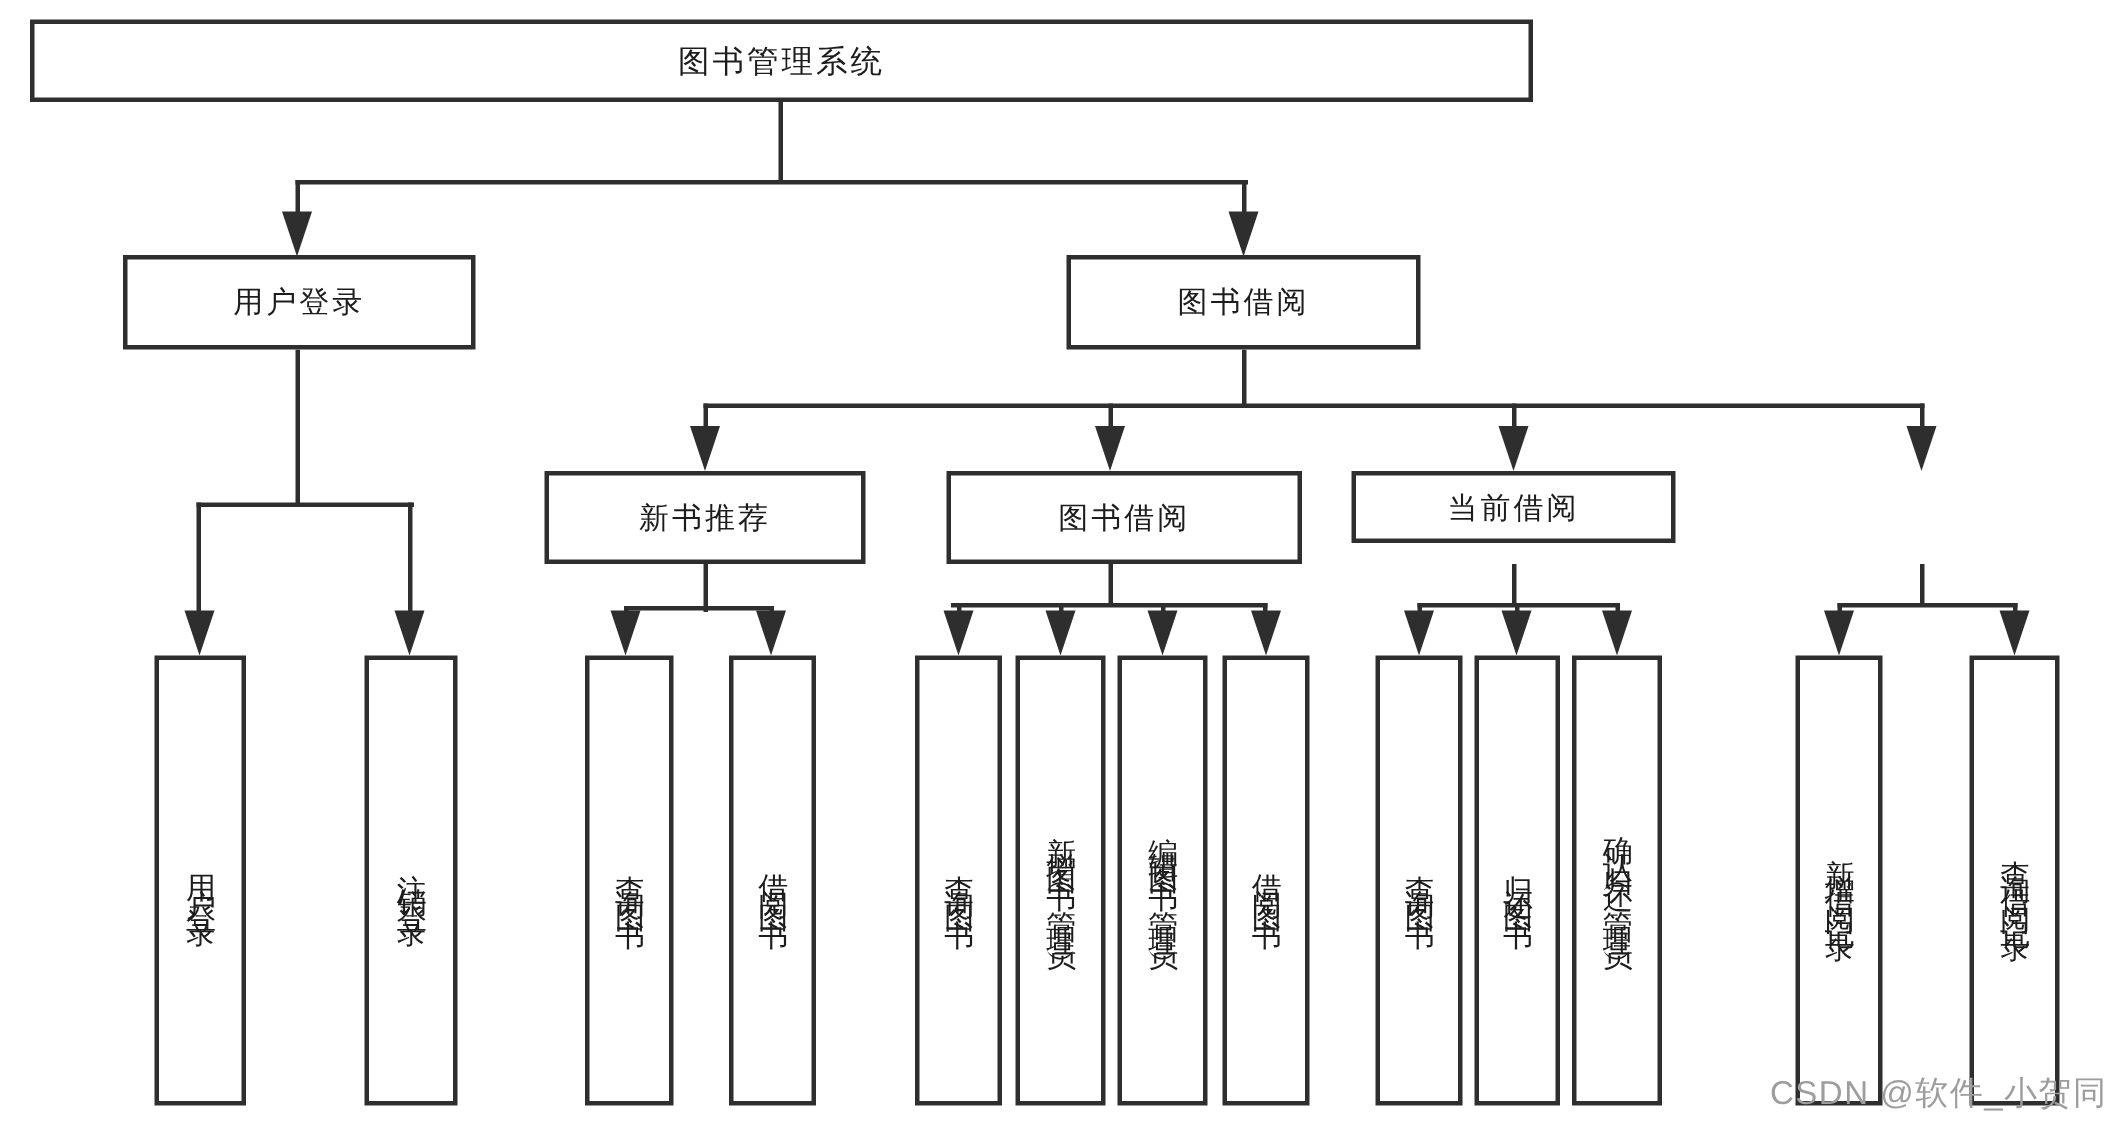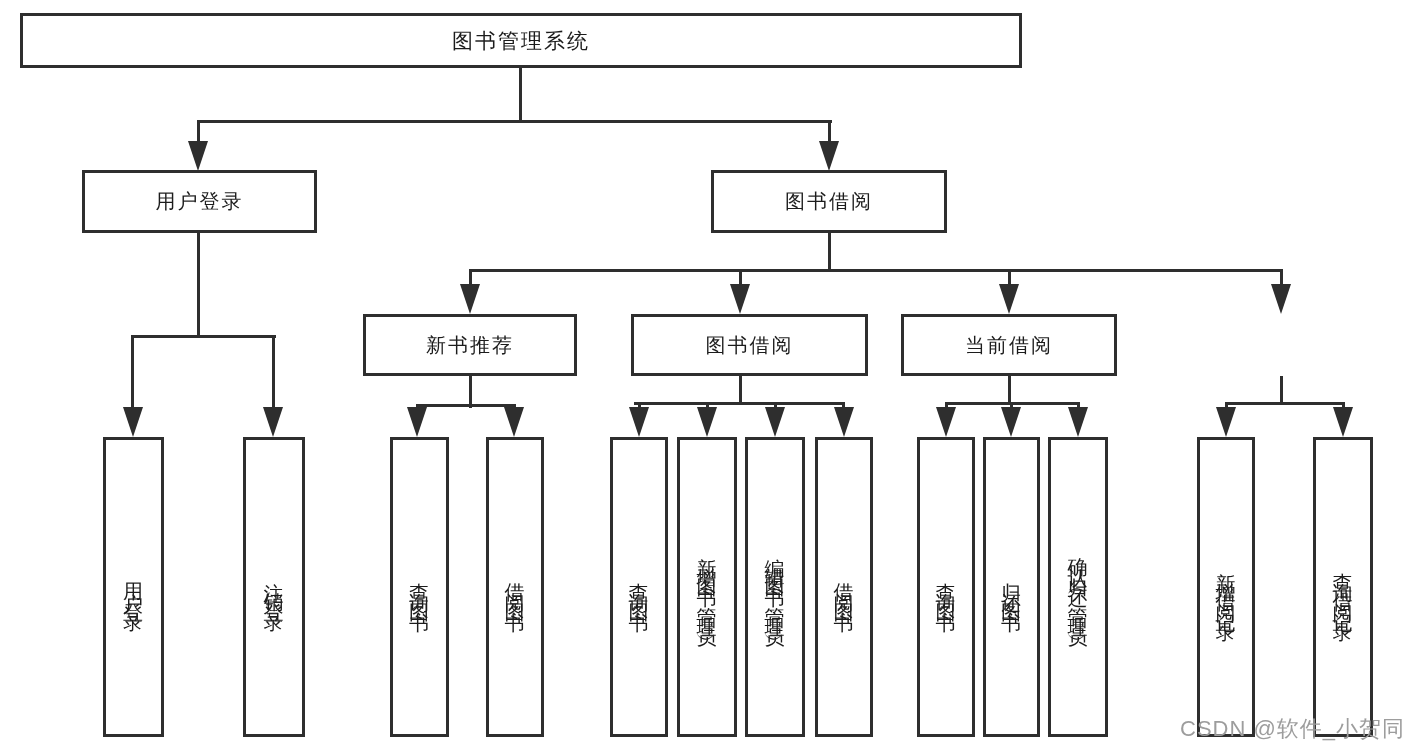--- a/index.html
+++ b/index.html
@@ -107,21 +107,21 @@
   <div class="arr" style="left:730px; top:284px;"></div>
   <div class="arr" style="left:999px; top:284px;"></div>
   <div class="arr" style="left:1271px; top:284px;"></div>
 
   <div class="node" style="left:363px; top:314px; width:214px; height:62px;">
     <span>新书推荐</span>
   </div>
   <div class="node" style="left:631px; top:314px; width:237px; height:62px;">
     <span>图书借阅</span>
   </div>
-  <div class="node" style="left:901px; top:314px; width:216px; height:62px;">
+  <div class="node" style="left:901px; top:314px; width:216px; height:48px;">
     <span>当前借阅</span>
   </div>
 
   <div class="vline" style="left:469px; top:376px; height:32px;"></div>
   <div class="hline" style="left:416px; top:404px; width:100px;"></div>
   <div class="vline" style="left:416px; top:404px; height:8px;"></div>
   <div class="vline" style="left:513px; top:404px; height:8px;"></div>
   <div class="arr" style="left:407px; top:407px;"></div>
   <div class="arr" style="left:504px; top:407px;"></div>
 

